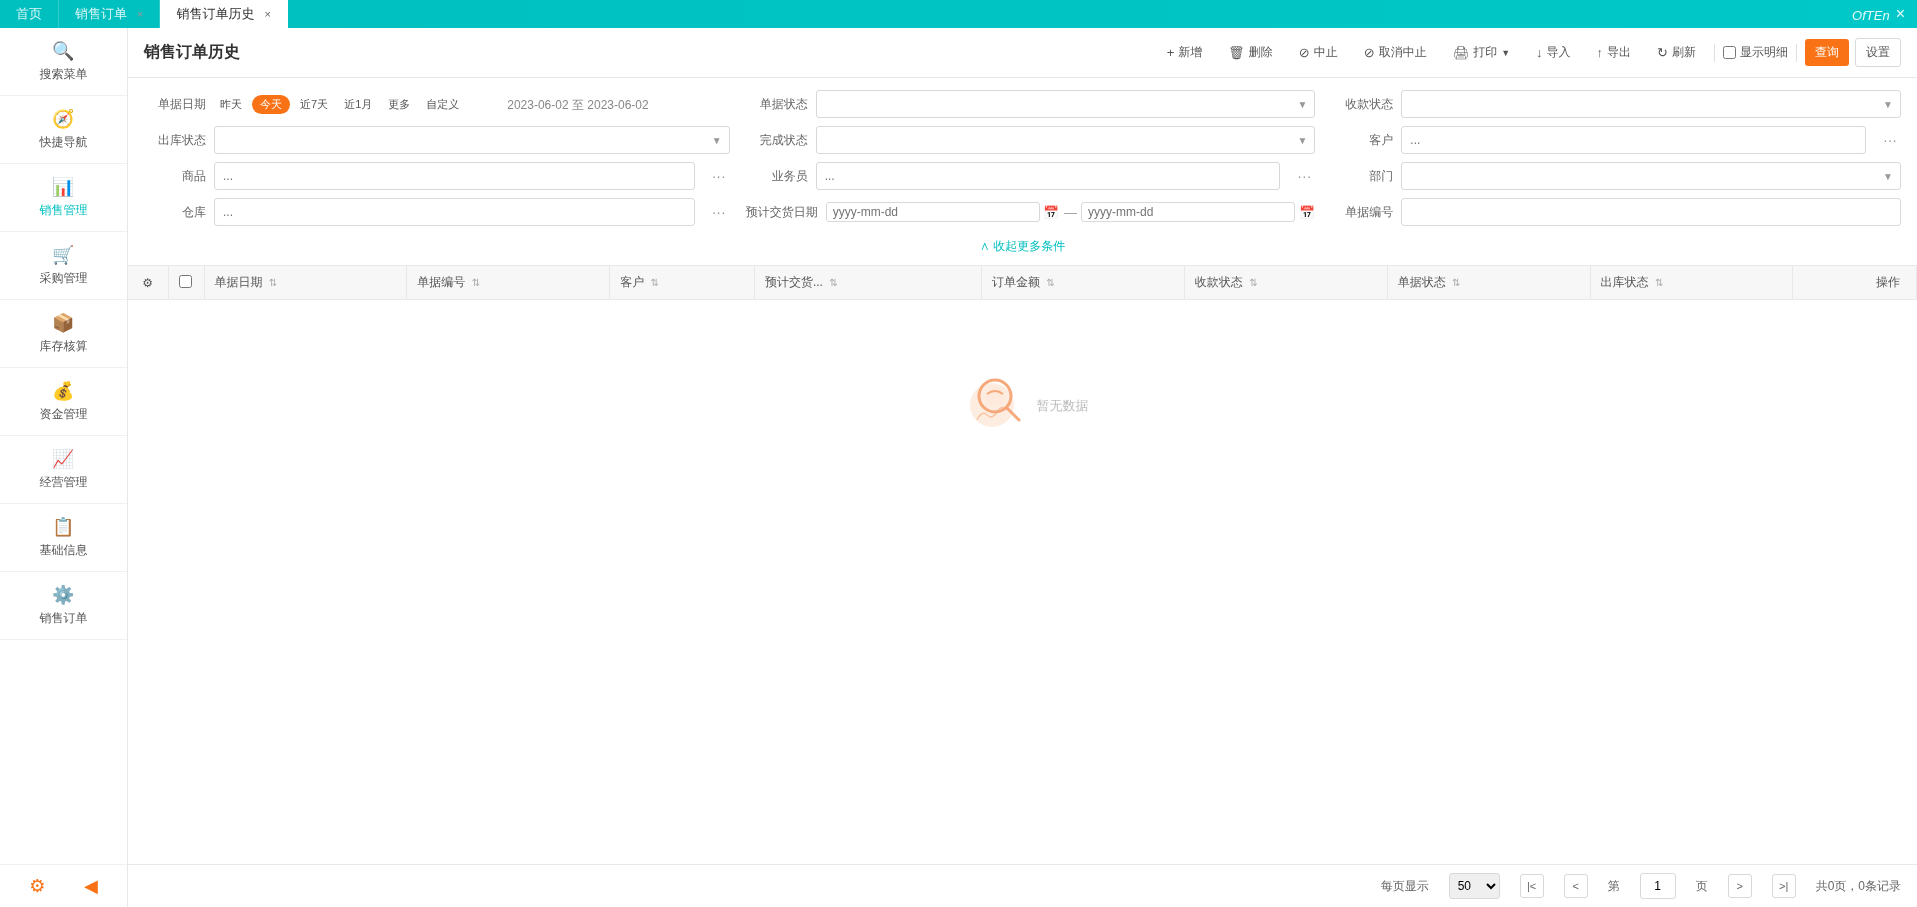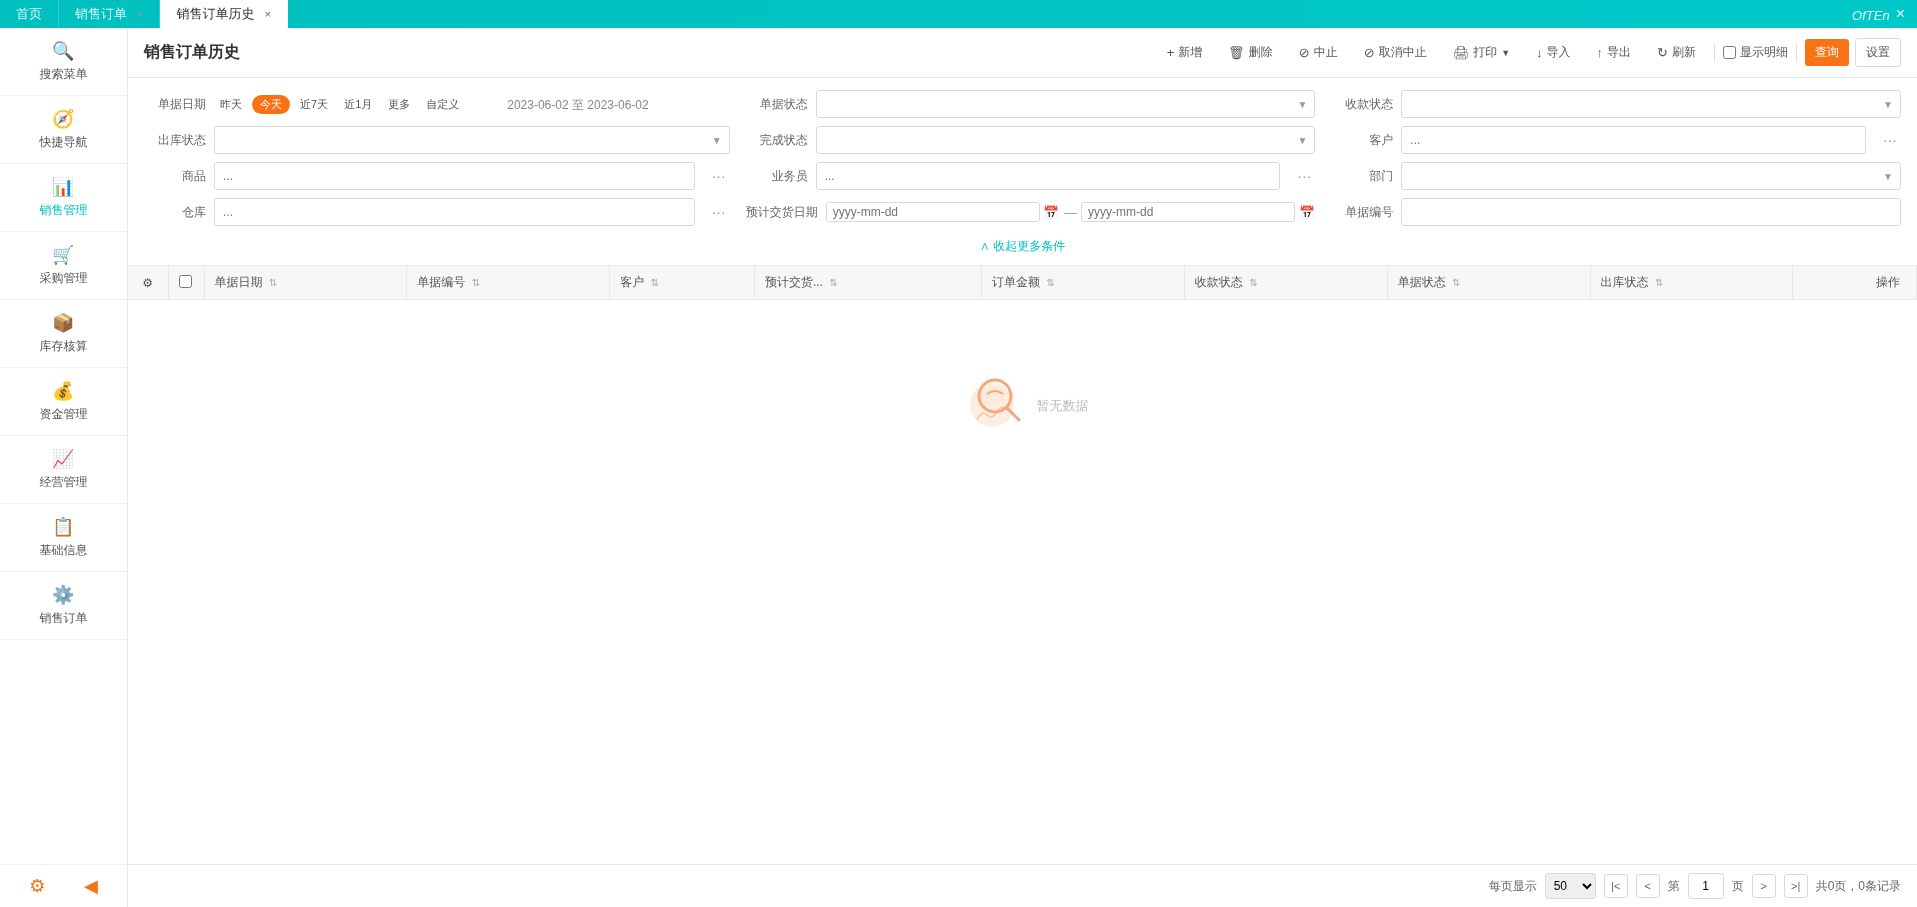--- a/index.html
+++ b/index.html
@@ -62,21 +62,21 @@
     .sort-icon { color: #aaa; font-size: 10px; margin-left: 3px; }
     .th-settings { width: 36px; text-align: center; cursor: pointer; color: #666; }
     .th-checkbox { width: 36px; text-align: center; }
 
     
     .empty-state { display: flex; flex-direction: row; align-items: center; justify-content: center; padding: 60px 0; color: #ccc; }
     .empty-icon { width: 80px; height: 80px; margin-bottom: 12px; position: relative; }
     .empty-text { font-size: 13px; color: #bbb; }
 
     
-    .footer { background: #fff; border-top: 1px solid #e8e8e8; padding: 8px 16px; display: flex; align-items: center; justify-content: flex-end; gap: 8px; font-size: 12px; color: #666; flex-shrink: 0; }
+    .footer { background: #fff; border-top: 1px solid #e8e8e8; padding: 8px 16px; display: flex; align-items: center; justify-content: flex-end; gap: 20px; font-size: 12px; color: #666; flex-shrink: 0; }
     .per-page-select { height: 26px; border: 1px solid #d9d9d9; border-radius: 3px; padding: 0 4px; font-size: 12px; }
     .pagination-btn { width: 24px; height: 24px; display: flex; align-items: center; justify-content: center; border: 1px solid #d9d9d9; border-radius: 3px; cursor: pointer; background: #fff; color: #666; font-size: 11px; }
     .page-input { width: 36px; height: 26px; border: 1px solid #d9d9d9; border-radius: 3px; text-align: center; font-size: 12px; }
 
     
     .filter-grid { display: grid; grid-template-columns: 1fr 1fr 1fr; gap: 0 0; }
     .filter-cell { display: flex; align-items: center; padding: 0 0 8px 0; }
     .filter-cell-label { font-size: 12px; color: #666; white-space: nowrap; padding-right: 8px; min-width: 70px; text-align: right; }
     .filter-cell-content { flex: 1; display: flex; align-items: center; gap: 13px; }
     .date-input-group { display: flex; align-items: center; gap: 4px; flex: 1; }

